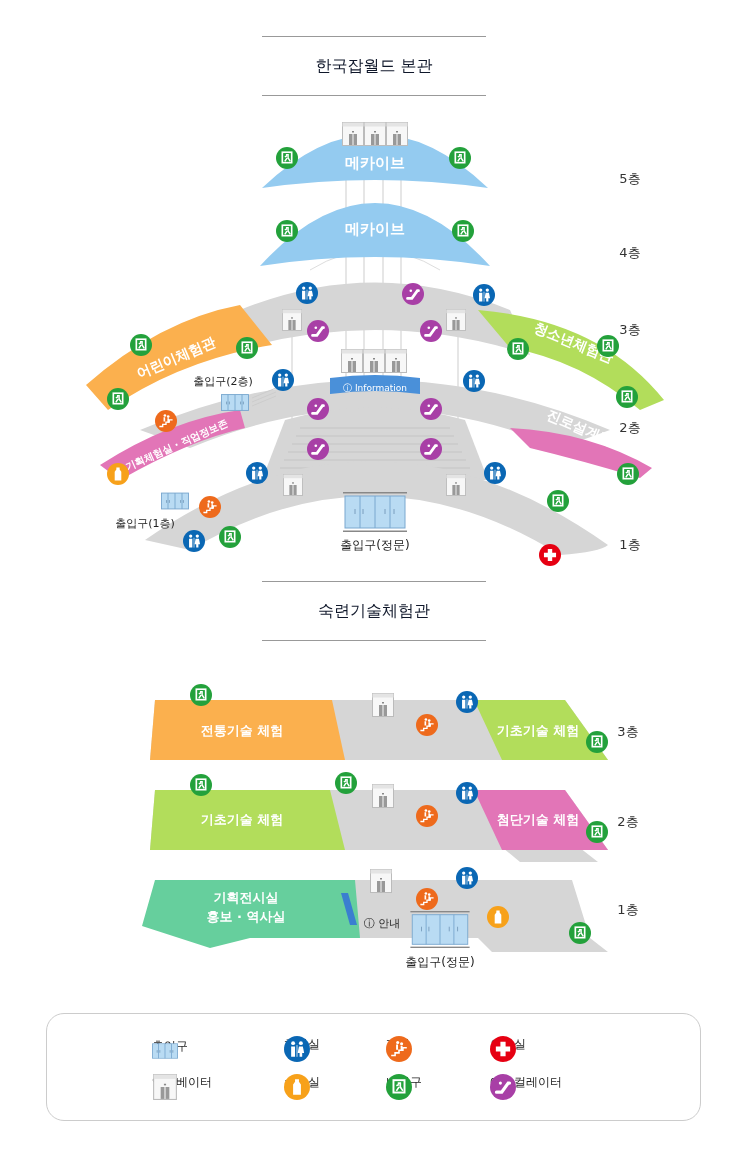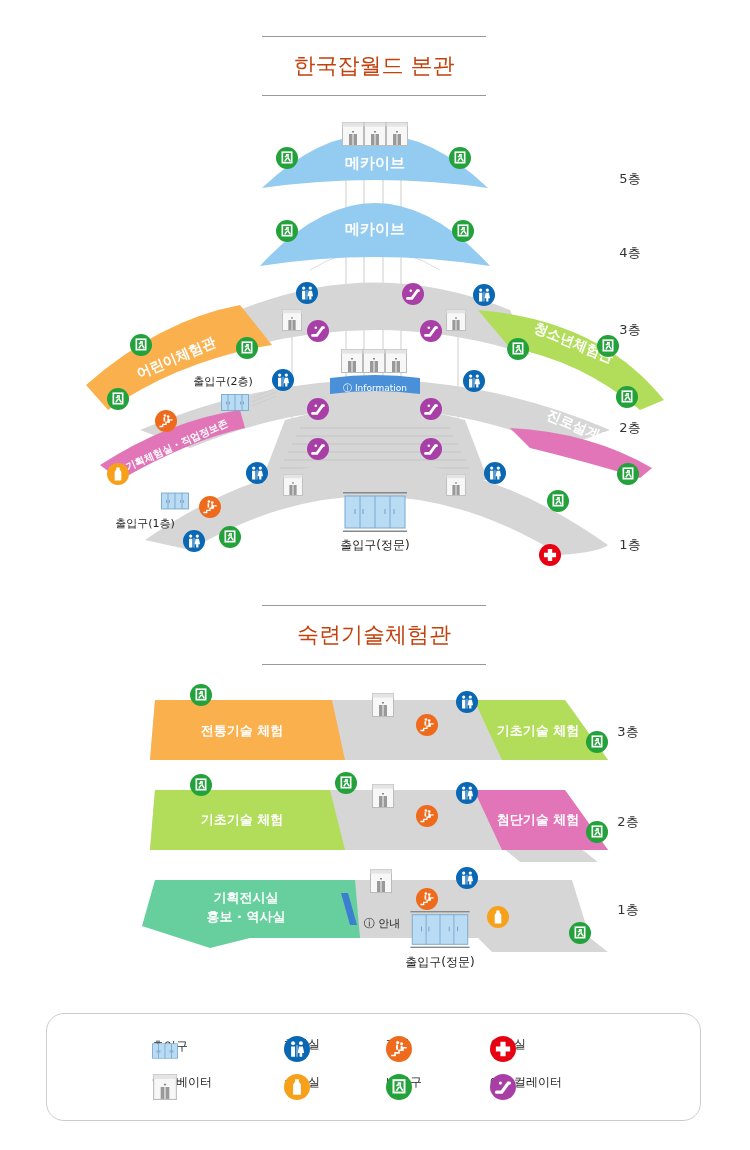--- a/index.html
+++ b/index.html
@@ -1,32 +1,32 @@
 <!DOCTYPE html>
 <html><head>
 <meta charset="utf-8">
 <style>
   html, body { margin:0; padding:0; background:#fff; }
   body { width:750px; height:1150px; position:relative; overflow:hidden; font-family:"DejaVu Sans", sans-serif; }
-  .title { position:absolute; left:262px; width:224px; text-align:center; font-size:22px; color:#c2410c; border-top:1px solid #999; border-bottom:1px solid #999; }
+  .title { position:absolute; left:262px; width:224px; text-align:center; font-size:16px; color:#0f172a; border-top:1px solid #999; border-bottom:1px solid #999; }
   .title span { display:block; }
   svg { position:absolute; left:0; top:0; }
   .lbl-w { fill:#fff; font-weight:bold; font-family:"DejaVu Sans", sans-serif; }
   .lbl-d { fill:#222; font-family:"DejaVu Sans", sans-serif; }
   .legend { position:absolute; left:46px; top:1013px; width:655px; height:108px; border:1px solid #ccc; border-radius:18px; box-sizing:border-box; }
   .lg-item { position:absolute; display:flex; align-items:center; font-size:12px; color:#222; }
   .lg-item .ico { width:26px; height:26px; margin-right:14px; }
 </style>
 </head>
 <body>
 
 <div class="title" style="top:36px;height:58px;line-height:58px;">
   <span>한국잡월드 본관</span>
 </div>
-<div class="title" style="top:605px;height:58px;line-height:58px;">
+<div class="title" style="top:581px;height:58px;line-height:58px;">
   <span>숙련기술체험관</span>
 </div>
 
 <svg width="750" height="1010" viewBox="0 0 750 1010" xmlns="http://www.w3.org/2000/svg">
   <defs>
 
     <symbol id="exit" viewBox="0 0 20 20">
       <circle cx="10" cy="10" r="10" fill="#23a13b"></circle>
       <rect x="5" y="4" width="10" height="11" fill="#fff"></rect>
       <rect x="6.5" y="5.5" width="7" height="8" fill="#23a13b"></rect>

